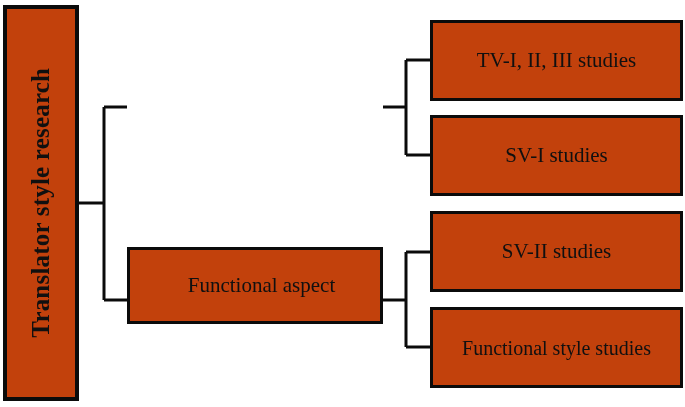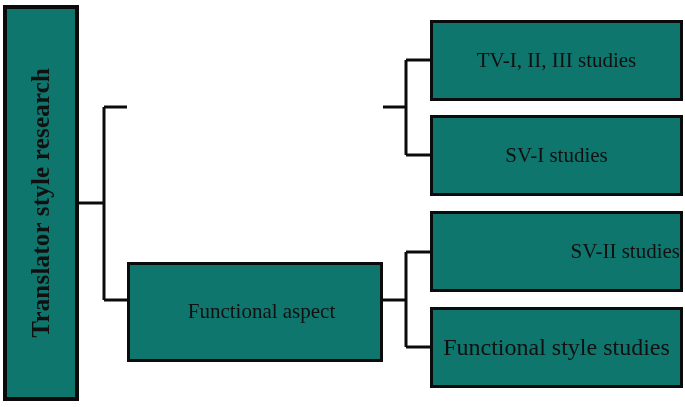--- a/index.html
+++ b/index.html
@@ -23,21 +23,21 @@
     position: absolute;
     left: 0;
     top: 0;
     width: 685px;
     height: 407px;
     display: block;
   }
   .node-box {
     position: absolute;
     box-sizing: border-box;
-    background: #0f766e;
+    background: #c2410c;
     border: 3px solid #0b0b0b;
     display: flex;
     align-items: center;
     justify-content: center;
     text-align: center;
   }
   .node-label {
     font-family: "Liberation Serif", "DejaVu Serif", serif;
     color: #101010;
     line-height: 1.1;
@@ -59,44 +59,44 @@
   }
   
   #node-formal {
     left: 127px;
     top: 68px;
     width: 256px;
     height: 79px;
   }
   #node-functional {
     left: 127px;
-    top: 262px;
+    top: 247px;
     width: 256px;
-    height: 100px;
+    height: 77px;
     padding-left: 13px;
   }
   #node-formal .node-label,
   #node-functional .node-label {
     font-size: 21px;
   }
   
   .leaf-box {
     left: 430px;
     width: 253px;
     height: 81px;
   }
   #node-tv { top: 20px; }
   #node-sv1 { top: 115px; align-items: center; }
-  #node-sv2 { top: 211px; justify-content: flex-end; }
+  #node-sv2 { top: 211px; }
   #node-fss { top: 307px; }
   .leaf-box .node-label {
     font-size: 21px;
   }
   #node-fss .node-label {
-    font-size: 24px;
+    font-size: 20px;
   }
 </style>
 </head>
 <body>
 
 <div id="diagram-root">
 
   <svg id="diagram-svg" viewBox="0 0 685 407" xmlns="http://www.w3.org/2000/svg">
     <g fill="none" stroke="#0b0b0b" stroke-width="3" stroke-linecap="butt">
 

